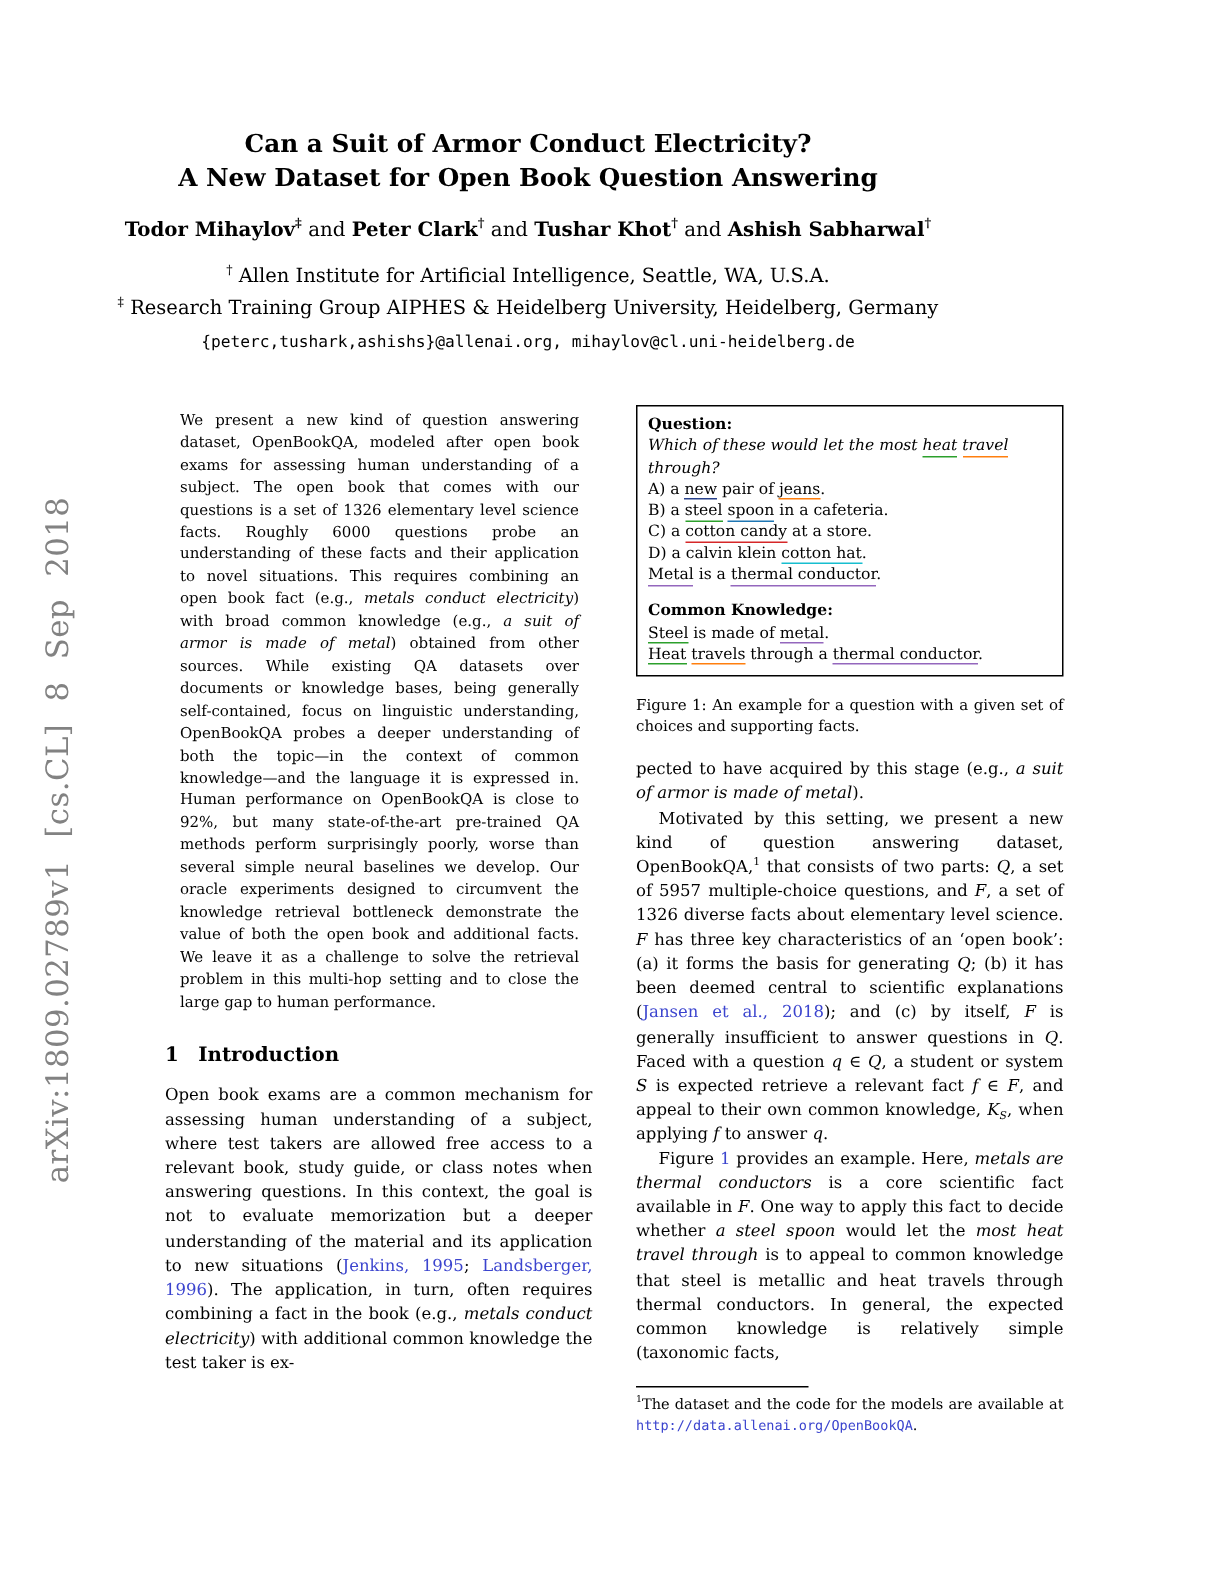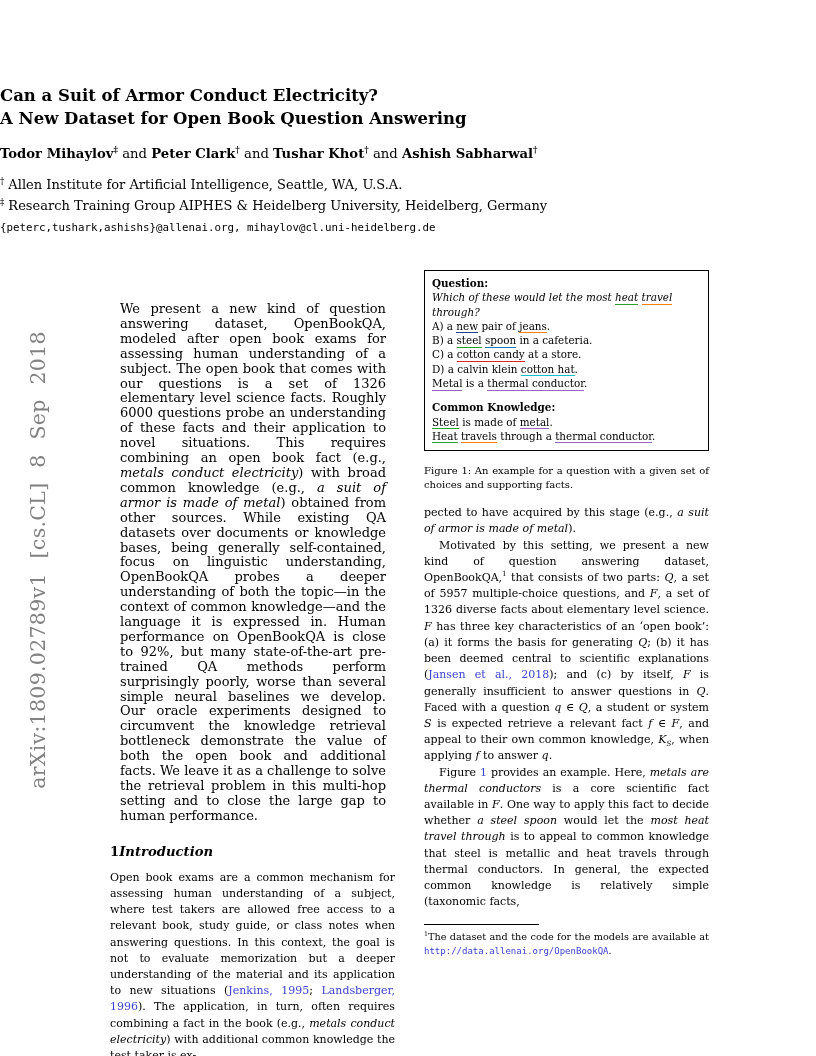--- a/index.html
+++ b/index.html
@@ -8,32 +8,32 @@
     font-family:"DejaVu Serif","Liberation Serif",serif;color:#000;
   }
   
   .arxiv{
     position:absolute;top:560px;left:38px;
     transform:translate(-50%,-50%) rotate(-90deg);
     font-size:20.5px;color:#828282;white-space:nowrap;
     word-spacing:8px;letter-spacing:.3px;
   }
   
-  .header{position:absolute;top:84px;left:0;width:704px;text-align:left;}
+  .header{position:absolute;top:84px;left:0;width:704px;text-align:center;}
   .title{font-size:16.5px;font-weight:bold;line-height:23px;}
   .authors{margin-top:16px;font-size:13.2px;}
   .affils{margin-top:13px;font-size:13px;line-height:21px;}
   .emails{margin-top:5px;font-family:"DejaVu Sans Mono","Liberation Mono",monospace;font-size:10.8px;}
   
   .col-left{position:absolute;left:110px;top:274px;width:285px;}
   .col-right{position:absolute;left:424px;top:270px;width:285px;}
   .abs-heading{text-align:center;font-weight:bold;font-size:12.8px;margin-bottom:16px;}
-  .abs-body{font-size:13px;line-height:14.9px;text-align:justify;padding:0 9px 0 10px;margin-top:28px;}
+  .abs-body{font-size:10px;line-height:14.9px;text-align:justify;padding:0 9px 0 10px;}
   .sec-heading{font-weight:bold;font-size:13.2px;margin-top:20px;margin-bottom:11px;}
-  .sec-title{font-style:italic;}
+  .sec-title{margin-left:13px;}
   .body-text{font-size:11px;line-height:16.2px;text-align:justify;}
   .indent{text-indent:15px;}
   
   .figure-box{border:1px solid #000;padding:5px 7px 7px 7px;font-size:10.4px;line-height:14.3px;}
   .fig-label{font-weight:bold;}
   .fig-gap{margin-top:10px;}
   .fig-caption{margin-top:13px;margin-bottom:13px;font-size:10px;line-height:14px;text-align:justify;}
   
   .footnote-rule{width:115px;border-top:1px solid #000;margin:14px 0 5px 0;}
   .footnote{font-size:9.7px;line-height:13.2px;text-align:justify;}

